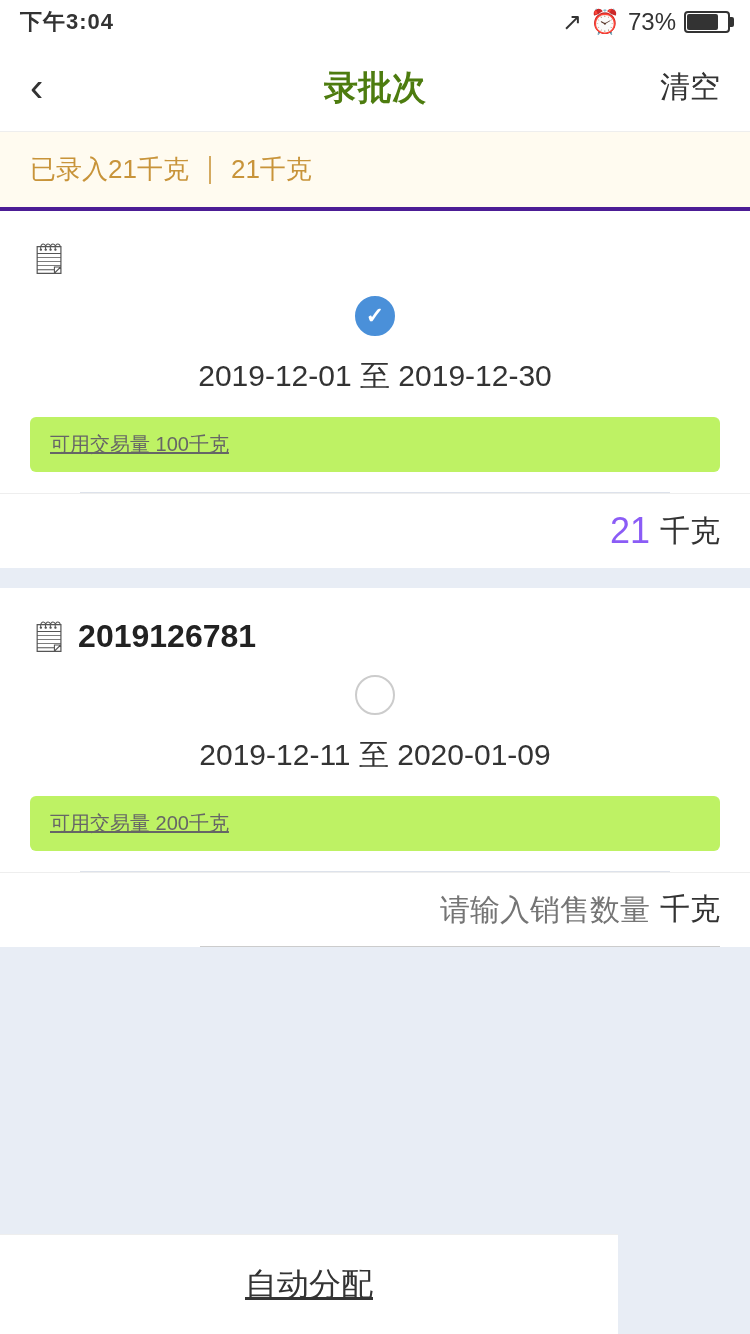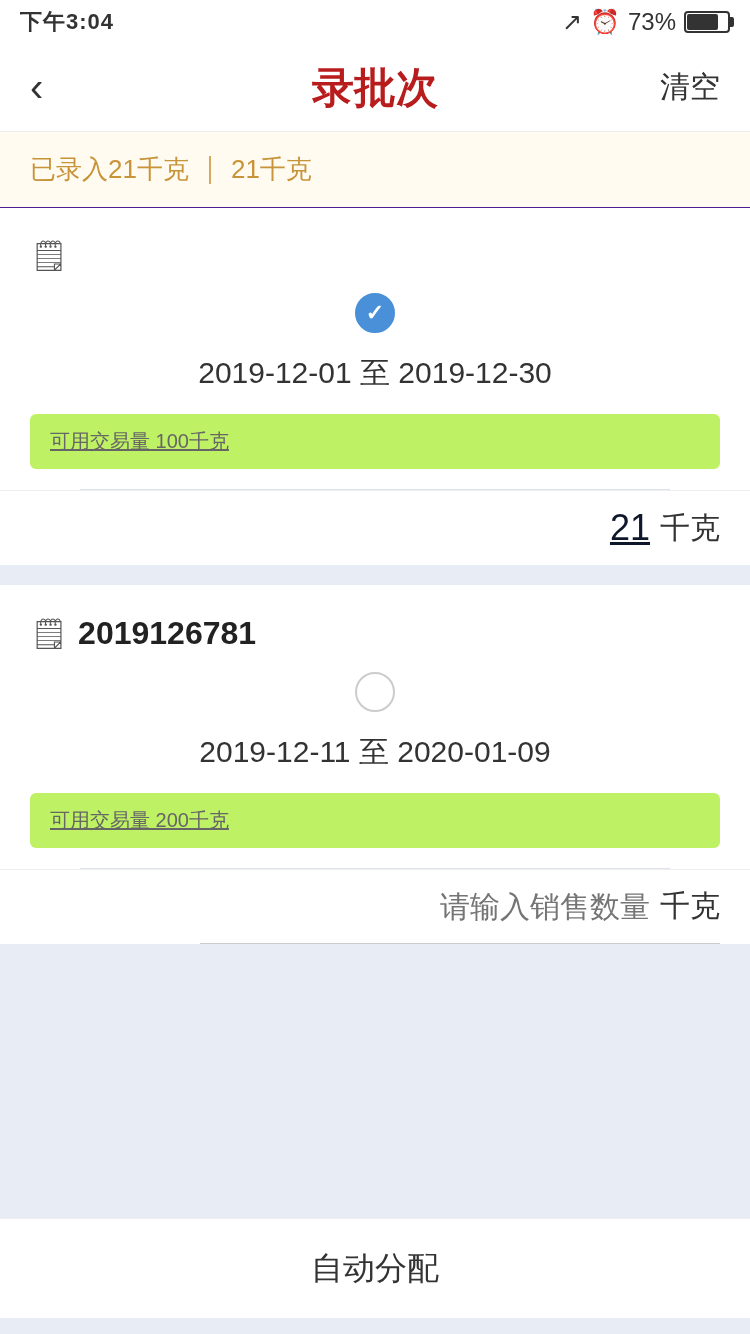--- a/index.html
+++ b/index.html
@@ -79,38 +79,38 @@
       padding: 0 30px;
       border-bottom: 1px solid #eee;
     }
     .nav-back {
       font-size: 40px;
       color: #333;
       cursor: pointer;
       width: 60px;
     }
     .nav-title {
-      font-size: 42px;
+      font-size: 34px;
       font-weight: 600;
-      color: #b91c1c;
+      color: #4d7c0f;
     }
     .nav-clear {
       font-size: 30px;
       color: #333;
       cursor: pointer;
     }
 
     
     .info-bar {
       background: #fffbf0;
       padding: 20px 30px;
       display: flex;
       align-items: center;
       gap: 20px;
-      border-bottom: 1px solid #4c1d95;
+      border-bottom: 4px solid #4c1d95;
     }
     .info-text {
       font-size: 26px;
       color: #c8943a;
     }
     .info-divider {
       width: 2px;
       height: 28px;
       background: #d4aa60;
     }
@@ -183,22 +183,21 @@
       display: flex;
       align-items: center;
       justify-content: flex-end;
       padding: 16px 30px;
       border-top: 1px solid #eee;
       gap: 10px;
     }
     .amount-value {
       font-size: 36px;
       font-weight: 500;
-      color: #0f172a;
-      text-decoration: underline;
+      color: #8b5cf6;
     }
     .amount-unit {
       font-size: 30px;
       color: #333;
     }
 
     
     .section-sep {
       height: 1px;
       background: #dde2eb;
@@ -244,24 +243,25 @@
     
     .empty-area {
       background: #e8edf5;
       flex: 1;
       min-height: 420px;
     }
 
     
     .bottom-bar {
       position: fixed;
-      bottom: 16px;
-      width: 750px;
+      bottom: 0;
+      width: 618px;
       height: 100px;
       display: flex;
+      text-decoration: underline;
     }
     .btn-auto {
       flex: 1;
       background: #fff;
       border: none;
       font-size: 32px;
       color: #333;
       display: flex;
       align-items: center;
       justify-content: center;

